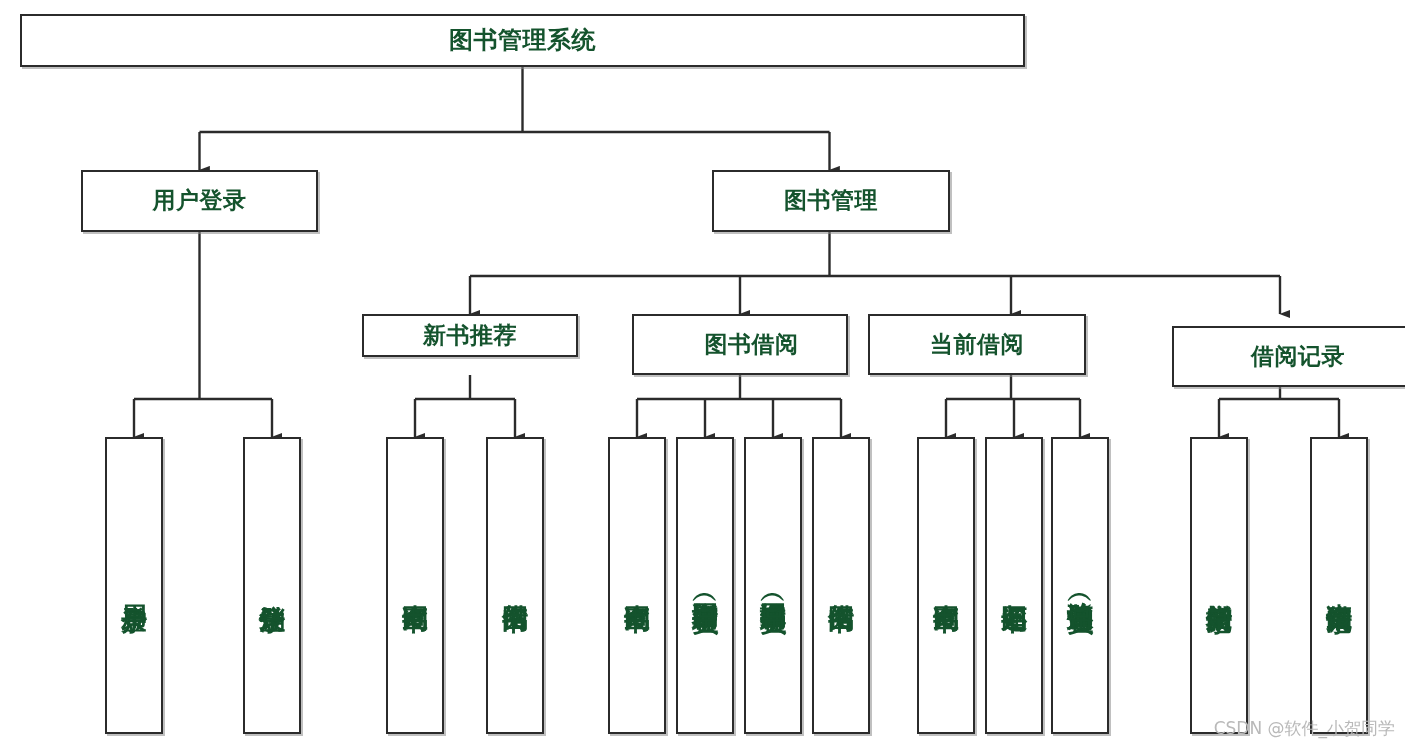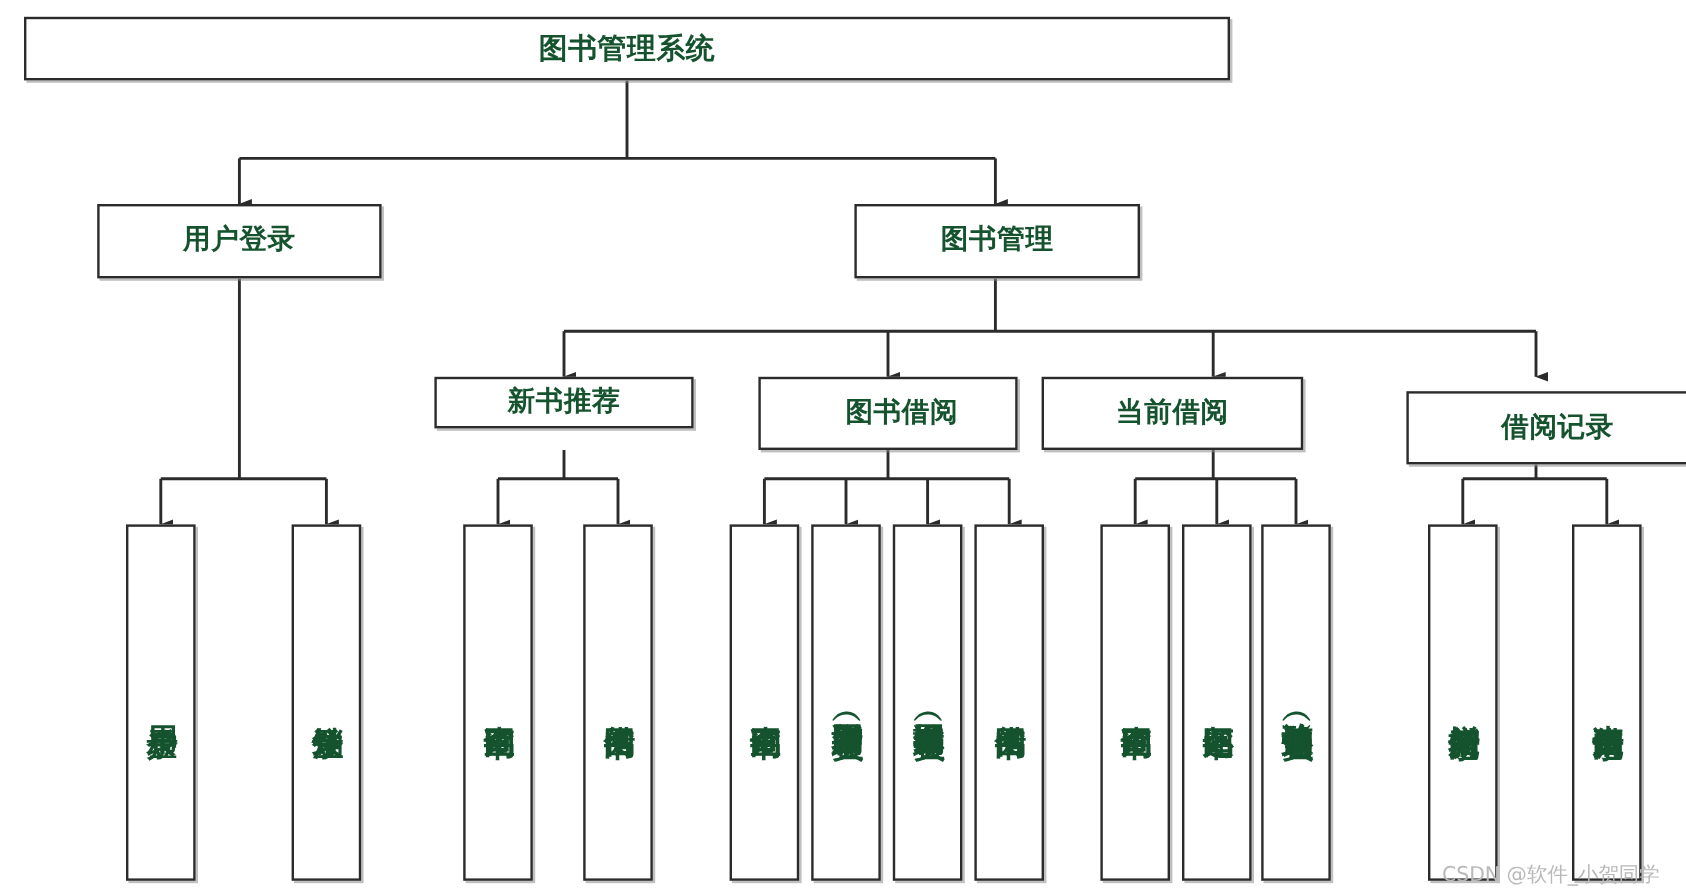--- a/index.html
+++ b/index.html
@@ -54,21 +54,21 @@
   .node.vert .label {
     writing-mode: vertical-rl;
     text-orientation: upright;
     font-size: 26px;
     line-height: 1.06;
     letter-spacing: 1px;
     max-height: 100%;
   }
   .watermark {
     position: absolute;
-    right: 22px;
+    right: 10px;
     bottom: 7px;
     font-size: 17px;
     color: #b9b9b9;
     z-index: 5;
     white-space: nowrap;
     user-select: none;
   }
 </style>
 </head>
 <body>

